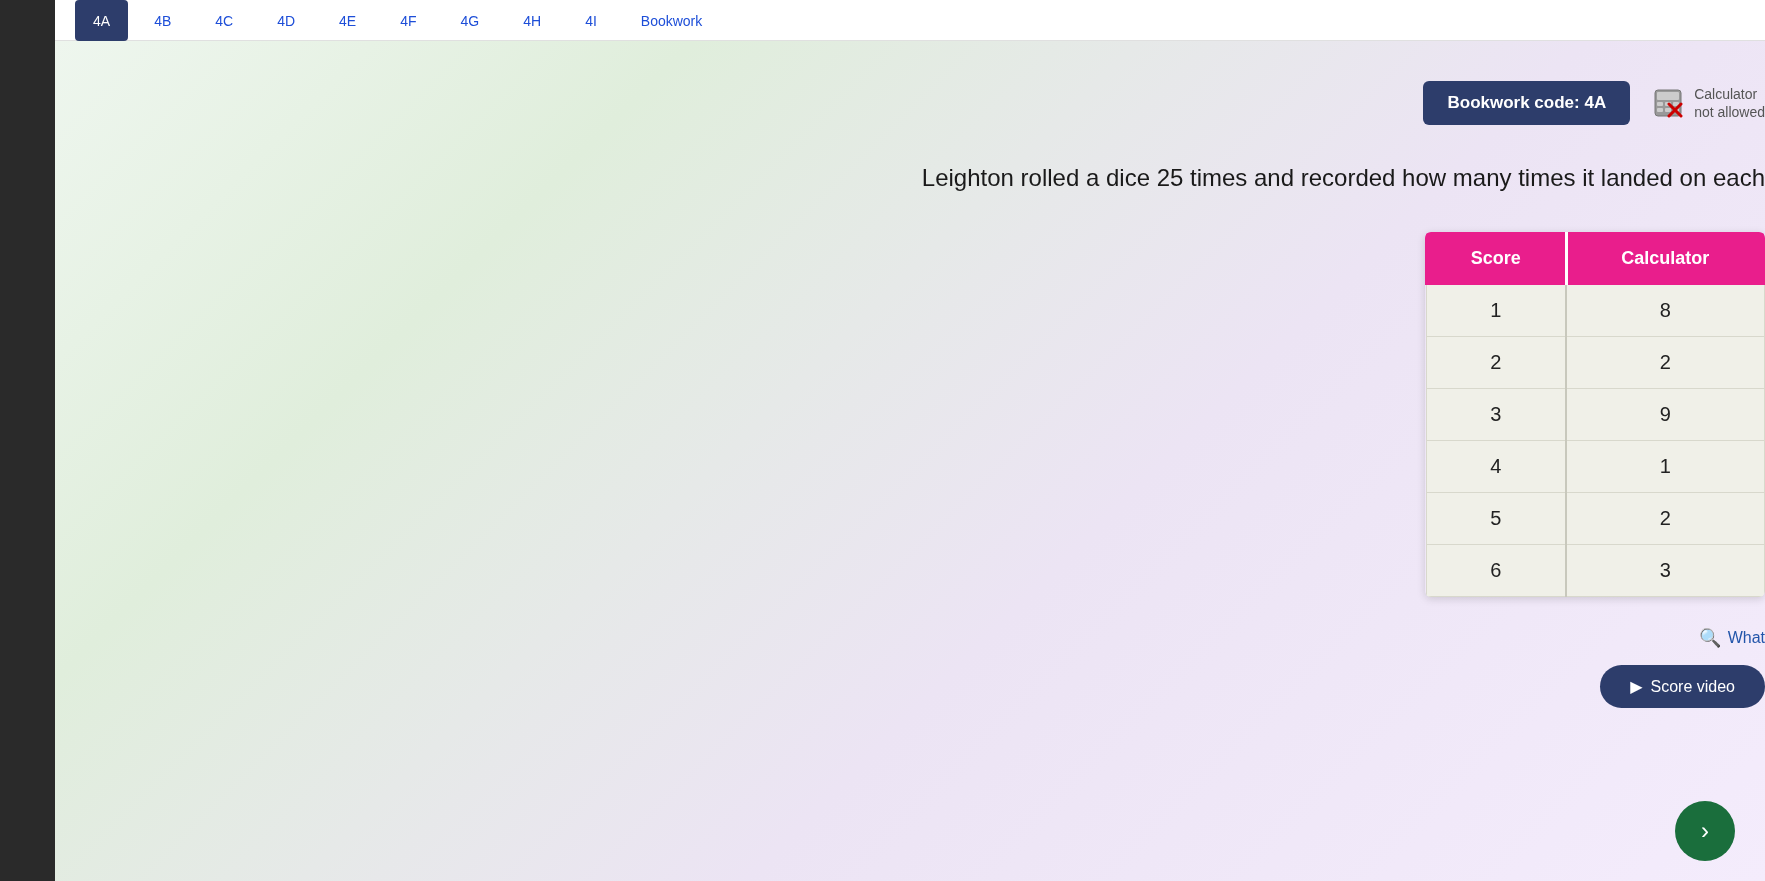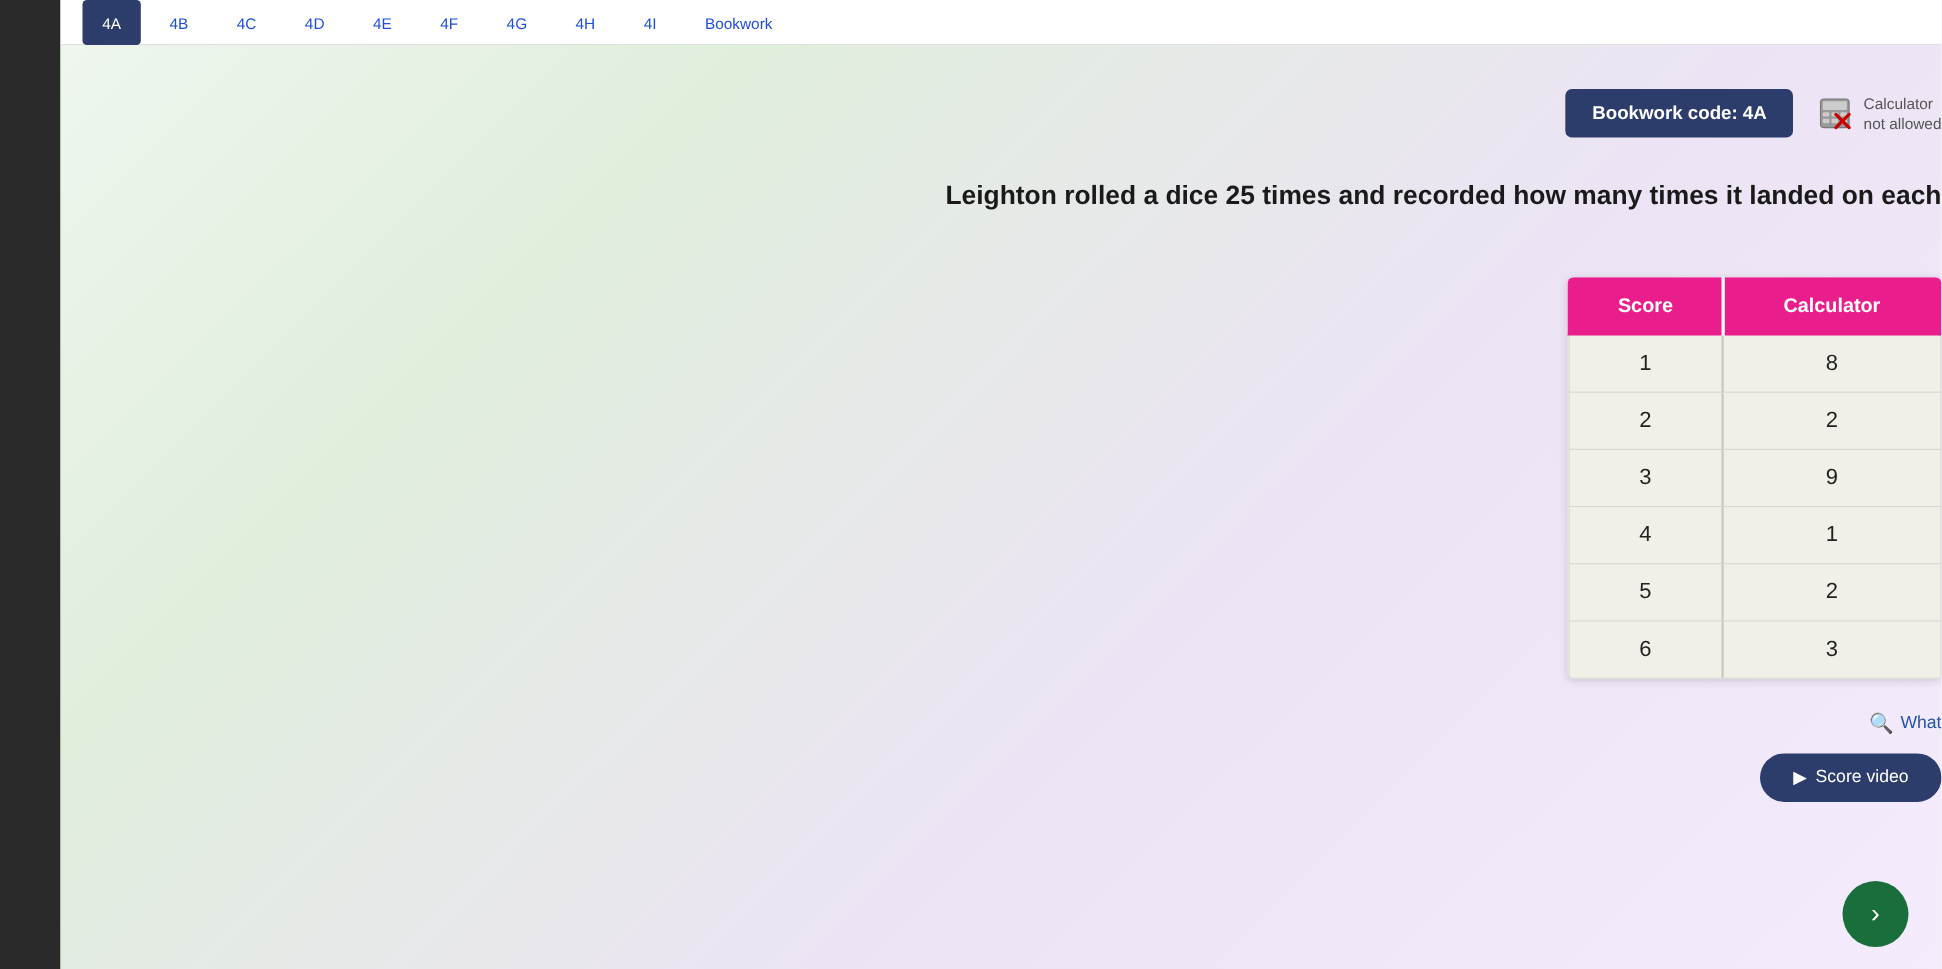--- a/index.html
+++ b/index.html
@@ -122,22 +122,22 @@
       line-height: 1.3;
     }
 
     
     .question-text {
       text-align: center;
       font-size: 24px;
       color: #1a1a1a;
       max-width: 1000px;
       line-height: 1.5;
-      margin-bottom: 56px;
-      font-weight: 700;
+      margin-bottom: 36px;
+      font-weight: 400;
     }
 
     
     .freq-table {
       border-collapse: collapse;
       width: 340px;
       border-radius: 6px;
       overflow: hidden;
       box-shadow: 0 2px 8px rgba(0,0,0,0.15);
       margin-bottom: 30px;

